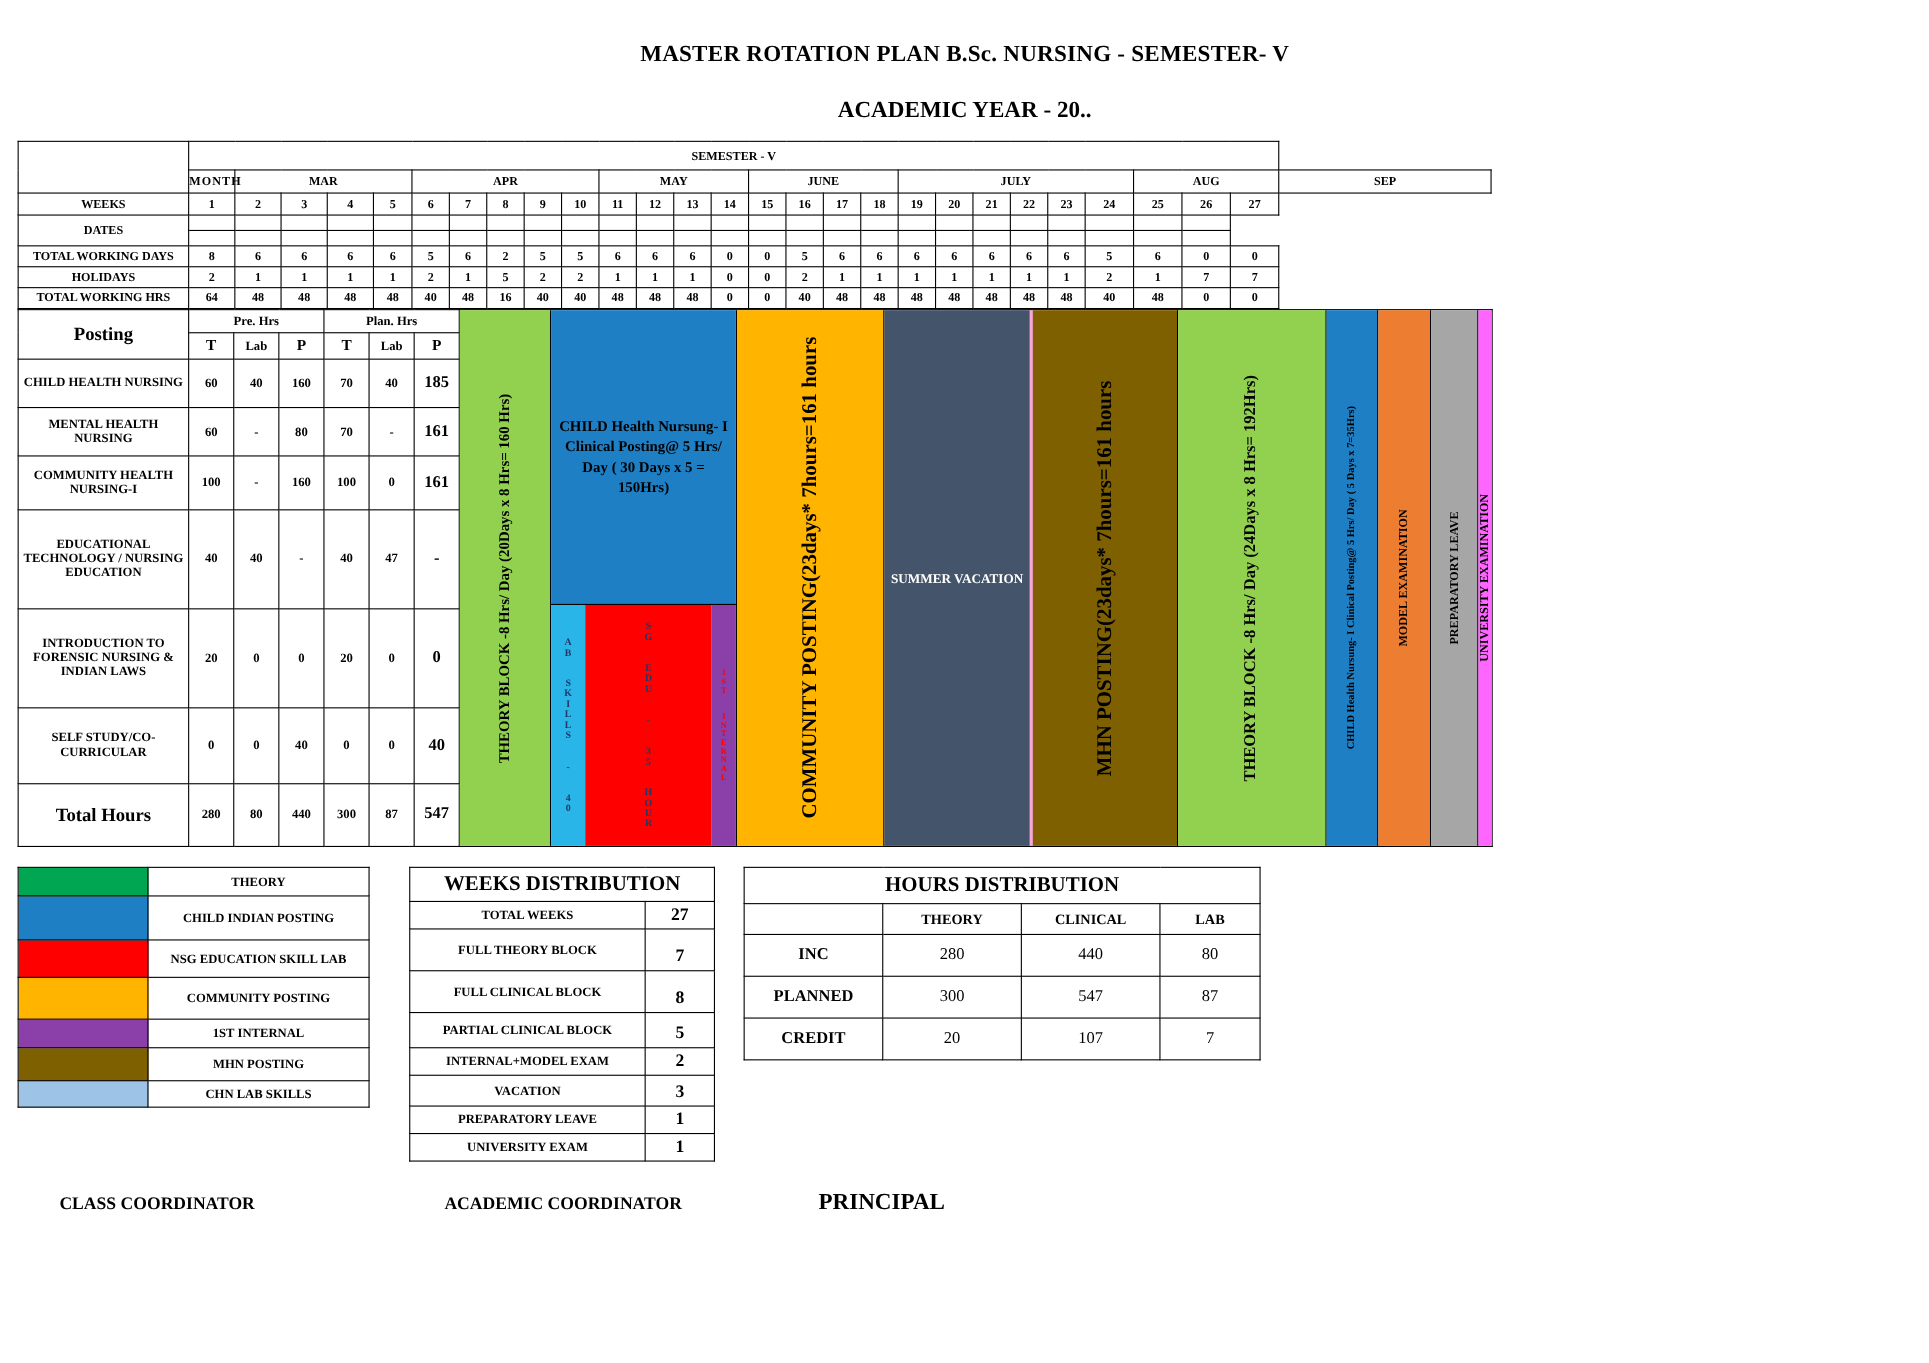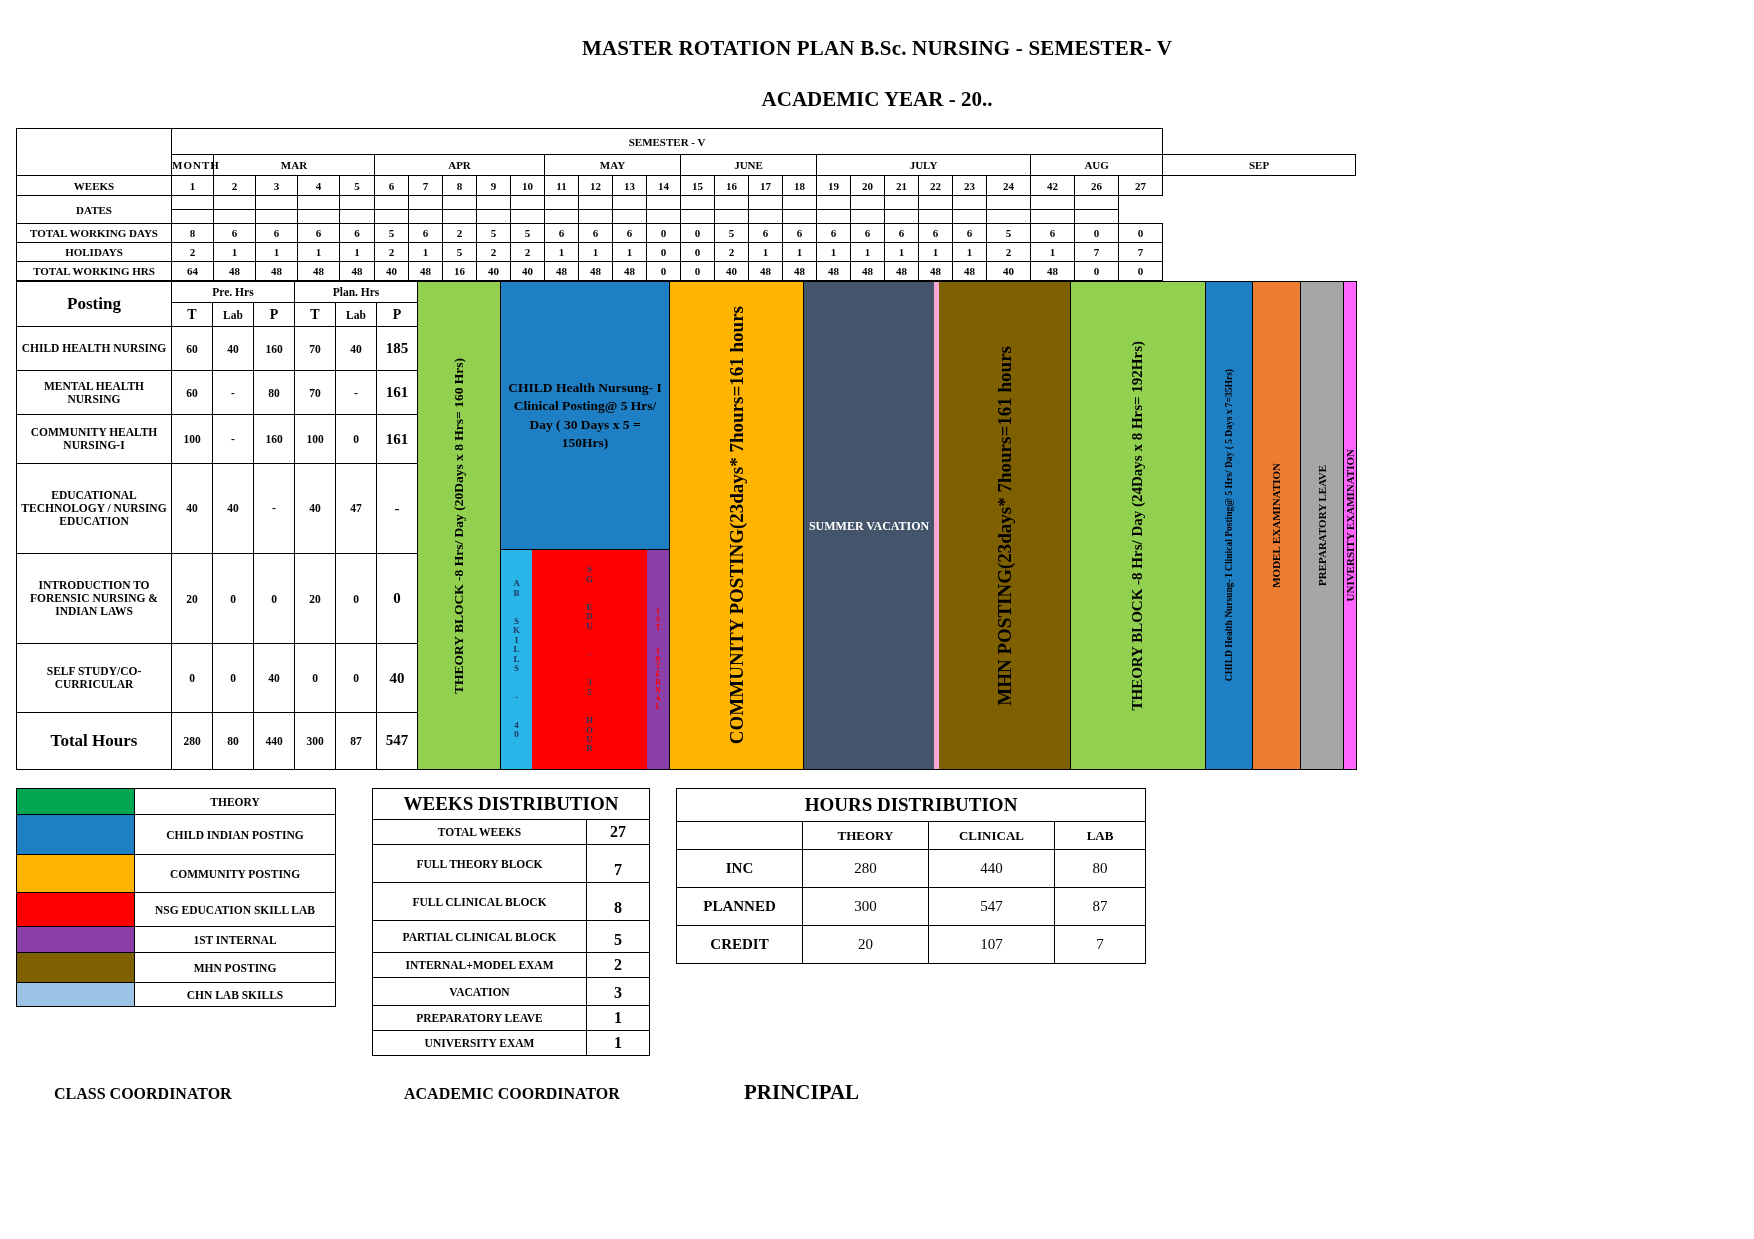--- a/index.html
+++ b/index.html
@@ -146,21 +146,21 @@
     <td class="wk">15</td>
     <td class="wk">16</td>
     <td class="wk">17</td>
     <td class="wk">18</td>
     <td class="wk">19</td>
     <td class="wk">20</td>
     <td class="wk">21</td>
     <td class="wk">22</td>
     <td class="wk">23</td>
     <td class="wk">24</td>
-    <td class="wk">42</td>
+    <td class="wk">25</td>
     <td class="wk">26</td>
     <td class="wk">27</td>
   </tr>
 
   <tr>
     <td class="dates-lbl" rowspan="2">DATES</td>
     <td style="height:14px"></td>
           <td></td>
           <td></td>
           <td></td>
@@ -424,21 +424,21 @@
         <div style="width:22px; background:#8b3fa8; display:flex; align-items:center; justify-content:center;">
           <div class="stackletters" style="color:#ff0000; font-size:7.5px;">1<br>S<br>T<br><br><br>I<br>N<br>T<br>E<br>R<br>N<br>A<br>L</div>
         </div>
       </div>
     </div>
 
     <div style="width:136px; background:#ffb400; border-right:1px solid #000; display:flex; align-items:center; justify-content:center;">
       <div class="vtext" style="font-size:19px;">COMMUNITY POSTING(23days* 7hours=161 hours</div>
     </div>
 
-    <div style="width:136px; background:#44546a; border-right:5px solid #f9a8d4; display:flex; align-items:center; justify-content:center;">
+    <div style="width:136px; background:#44546a; border-right:3px solid #f9a8d4; display:flex; align-items:center; justify-content:center;">
       <div style="color:#fff; font-size:12px; font-weight:bold; line-height:1.5; text-align:center;">SUMMER VACATION</div>
     </div>
 
     <div style="width:134px; background:#7f6000; border-right:1px solid #000; display:flex; align-items:center; justify-content:center;">
       <div class="vtext" style="font-size:19px; color:#000;">MHN POSTING(23days* 7hours=161 hours</div>
     </div>
 
     <div style="width:136px; background:#92d050; border-right:1px solid #000; display:flex; align-items:center; justify-content:center;">
       <div class="vtext" style="font-size:15px;">THEORY BLOCK -8 Hrs/ Day  (24Days x 8 Hrs= 192Hrs)</div>
     </div>
@@ -470,27 +470,27 @@
         </colgroup>
     <tbody>
           <tr style="height:26px">
       <td class="sw" style="background:#00a651"></td>
       <td>THEORY</td>
     </tr>
     <tr style="height:40px">
       <td class="sw" style="background:#1f7fc4"></td>
       <td>CHILD INDIAN POSTING</td>
     </tr>
+    <tr style="height:34px">
+      <td class="sw" style="background:#ff0000"></td>
+      <td>NSG EDUCATION SKILL LAB</td>
+    </tr>
     <tr style="height:38px">
       <td class="sw" style="background:#ffb400"></td>
       <td>COMMUNITY POSTING</td>
-    </tr>
-    <tr style="height:34px">
-      <td class="sw" style="background:#ff0000"></td>
-      <td>NSG EDUCATION SKILL LAB</td>
     </tr>
     <tr style="height:26px">
       <td class="sw" style="background:#8b3fa8"></td>
       <td>1ST INTERNAL</td>
     </tr>
     <tr style="height:30px">
       <td class="sw" style="background:#7f6000"></td>
       <td>MHN POSTING</td>
     </tr>
     <tr style="height:24px">

